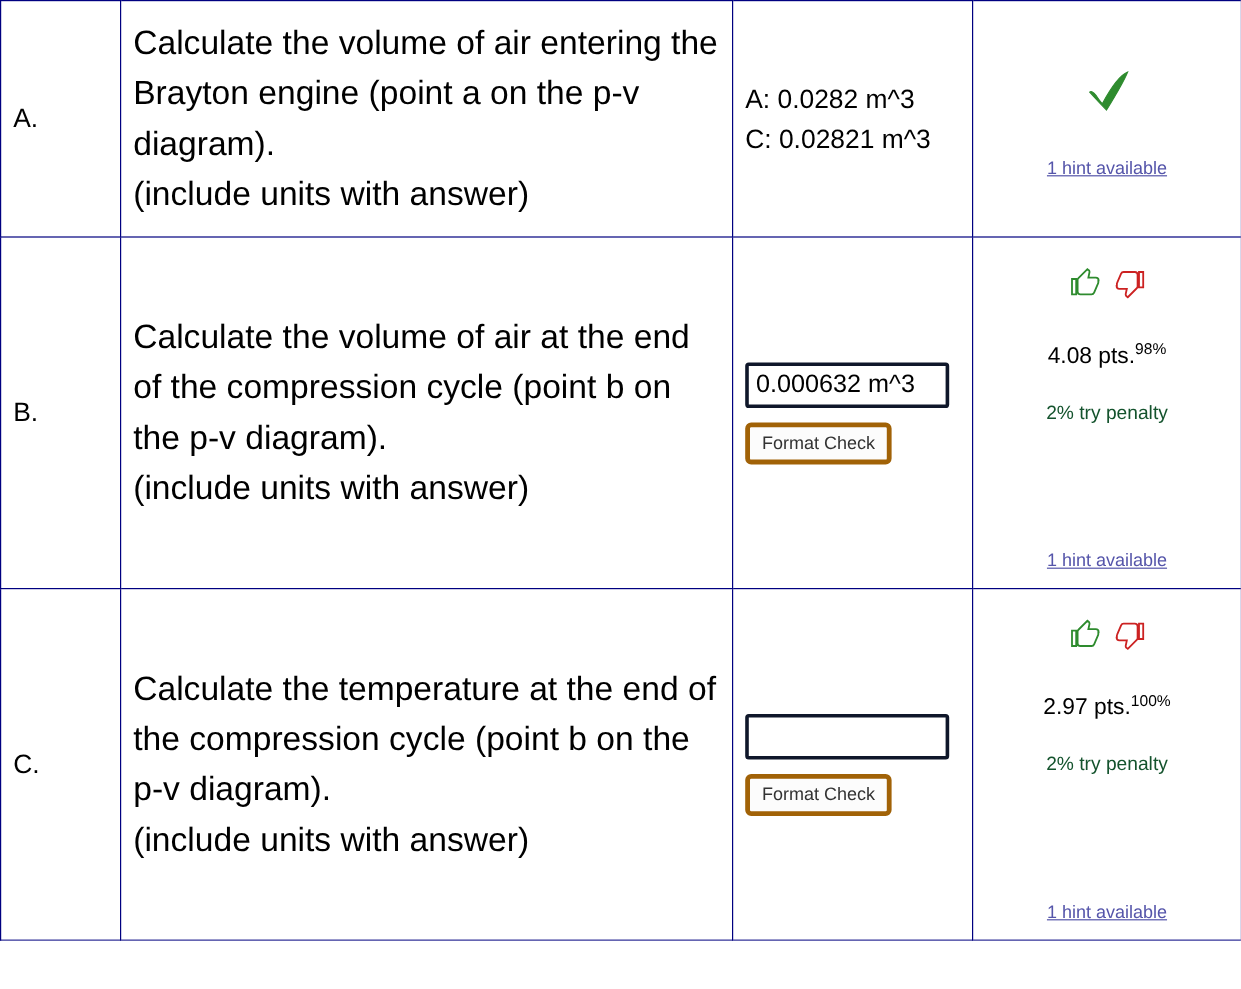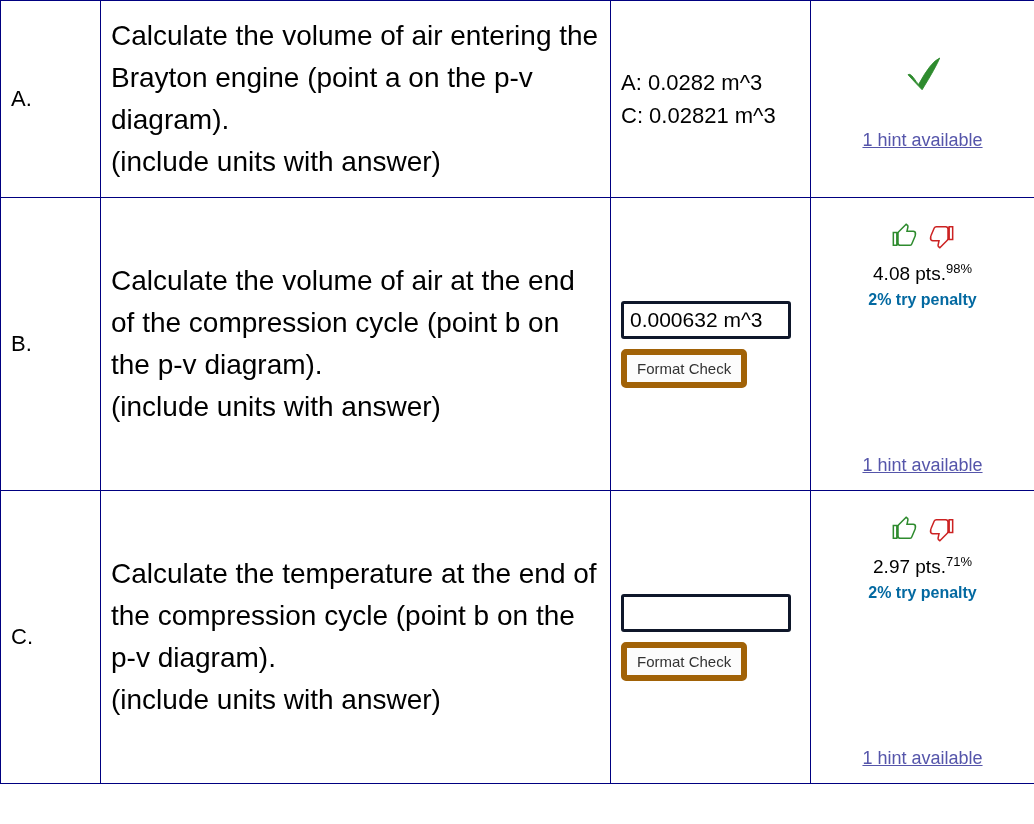--- a/index.html
+++ b/index.html
@@ -30,44 +30,44 @@
       padding: 4px 6px;
       border: 3px solid #0f172a;
       border-radius: 3px;
       font-family: inherit;
       margin-bottom: 10px;
     }
     .format-check {
       display: inline-block;
       font-size: 15px;
       padding: 5px 10px;
-      border: 6px solid #a16207;
+      border: 4px solid #a16207;
       border-radius: 5px;
       background: #fcfcfc;
       cursor: pointer;
       color: #333;
     }
     .status-stack {
       display: flex;
       flex-direction: column;
       align-items: center;
-      gap: 6px;
+      gap: 28px;
       height: 100%;
     }
     .status-stack.tall { min-height: 260px; justify-content: flex-start; padding-top: 6px; }
     .checkmark-svg { width: 44px; height: 44px; }
     .thumbs-row { display: flex; gap: 8px; align-items: center; }
     .thumb-svg { width: 28px; height: 28px; }
     .points { font-size: 19px; }
     .points sup { font-size: 13px; vertical-align: super; }
-    .penalty { font-size: 16px; color: #0369a1; font-weight: bold; }
+    .penalty { font-size: 16px; color: #14532d; }
     .hint-link {
       color: #5555aa;
       text-decoration: underline;
-      font-size: 18px;
+      font-size: 15px;
       cursor: pointer;
       margin-top: auto;
     }
     .row-a .col-status { vertical-align: middle; }
     .row-a .status-inner {
       display: flex; flex-direction: column; align-items: center; gap: 30px;
     }
   </style>
 </head>
 <body>
@@ -136,21 +136,21 @@
               <path d="M2 20h3V9H2v11zm19-10c0-1.1-.9-2-2-2h-5.3l.8-3.8v-.3c0-.4-.2-.8-.4-1.1L13 2 6.6 8.4C6.2 8.8 6 9.3 6 9.8V18c0 1.1.9 2 2 2h8c.8 0 1.5-.5 1.8-1.2l2.9-6.8c.1-.2.1-.5.1-.7v-1.3z" fill="none" stroke="#2e8b2e" stroke-width="1.3"></path>
             </svg>
           </span>
           <span>
             <svg class="thumb-svg" viewBox="0 0 24 24">
               <path d="M22 4h-3v11h3V4zM3 14c0 1.1.9 2 2 2h5.3l-.8 3.8v.3c0 .4.2.8.4 1.1L11 22l6.4-6.4c.4-.4.6-.9.6-1.4V6c0-1.1-.9-2-2-2H8c-.8 0-1.5.5-1.8 1.2L3.3 12c-.1.2-.1.5-.1.7V14z" fill="none" stroke="#cc2222" stroke-width="1.3"></path>
             </svg>
           </span>
         </div>
         <div class="points">
-          <span>2.97 pts.</span><sup>71%</sup>
+          <span>2.97 pts.</span><sup>100%</sup>
         </div>
         <div class="penalty">2% try penalty</div>
         <span class="hint-link">1 hint available</span>
       </div>
     </td>
   </tr>
 </tbody>
   </table>
 
 </body></html>

